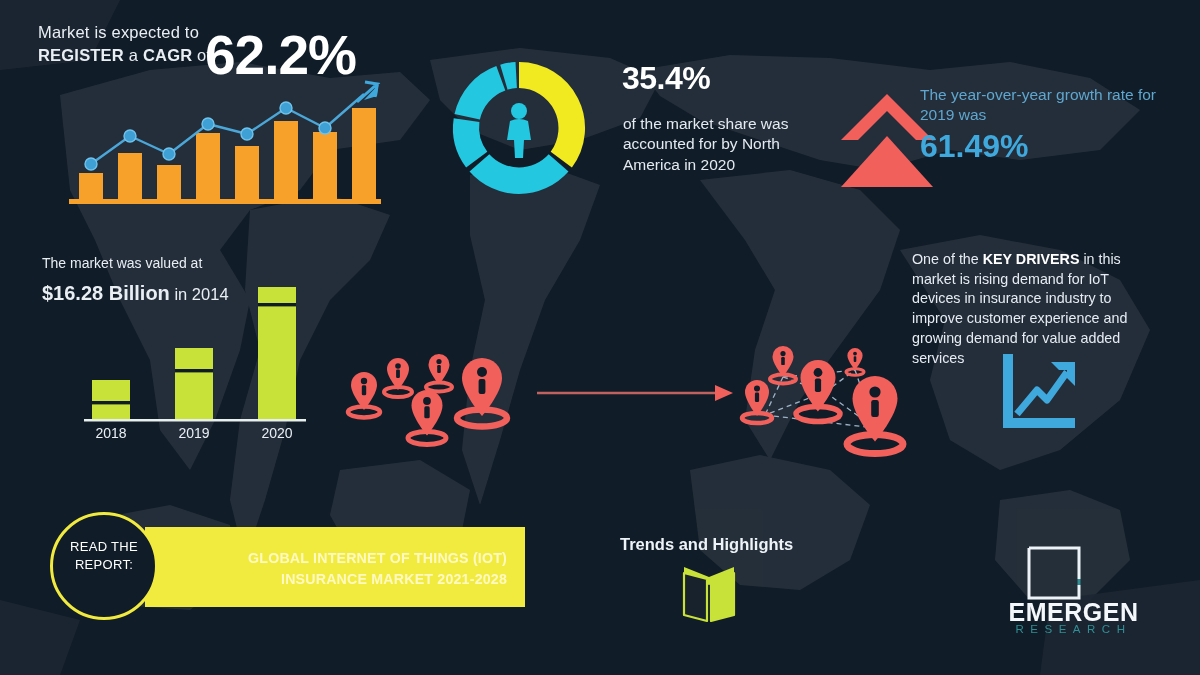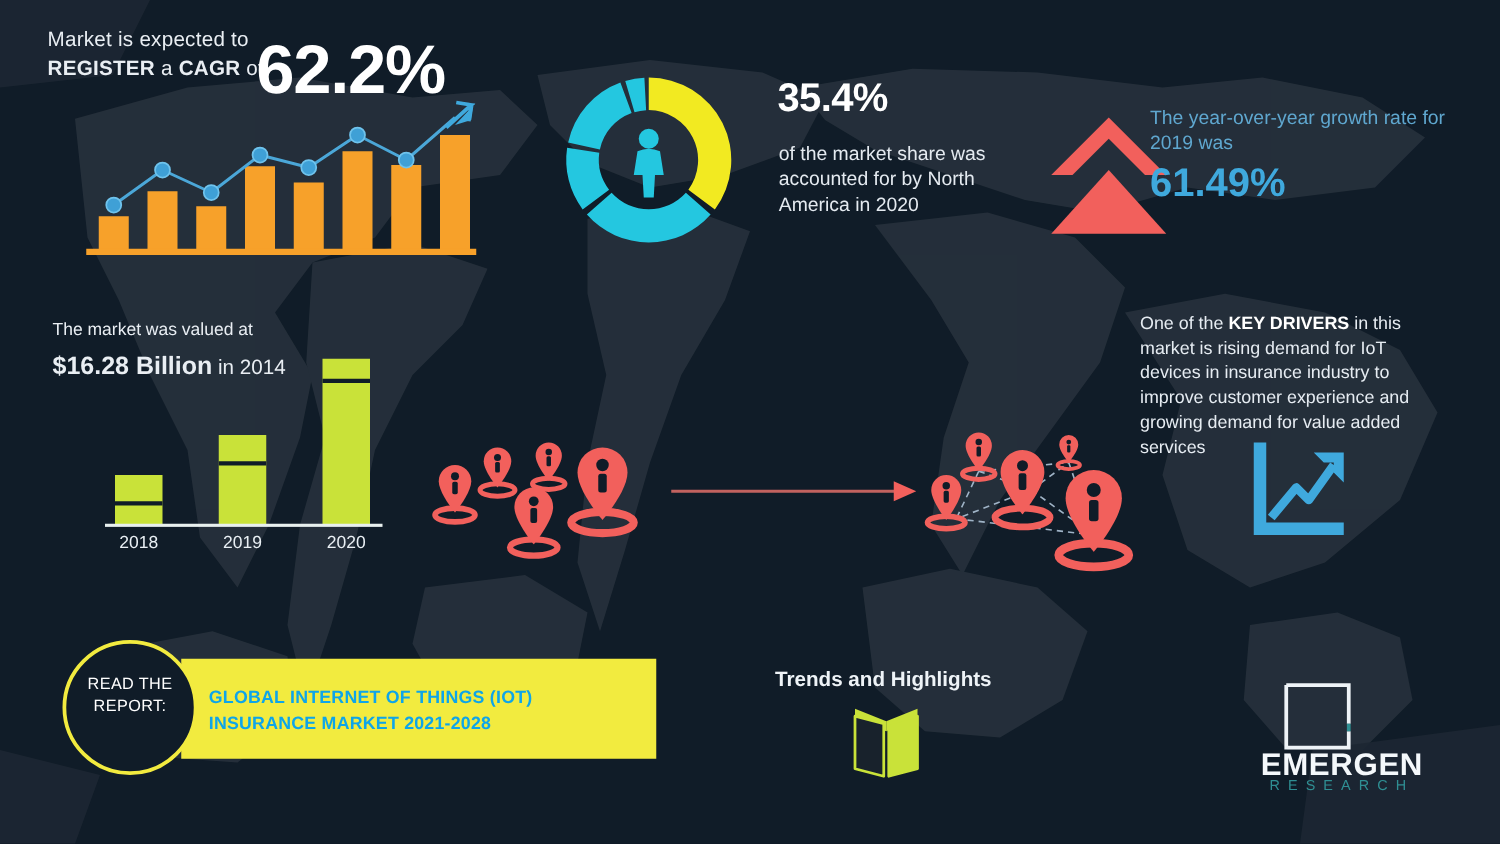--- a/index.html
+++ b/index.html
@@ -45,21 +45,21 @@
   #arrow-mid{left:535px;top:382px;width:200px;height:22px;}
   #pins-right{left:735px;top:340px;width:195px;height:130px;}
 
   
   #kd{left:912px;top:250px;width:240px;font-size:14.3px;color:#e6ecf2;line-height:1.38;}
   #kd b{font-weight:700;color:#ffffff;}
   #kd-icon{left:995px;top:348px;width:85px;height:92px;}
 
   
   #report-bar{left:145px;top:527px;width:380px;height:80px;background:#f2eb3f;}
-  #report-title{left:167px;top:548px;width:340px;font-size:14.2px;font-weight:700;color:#0ea5e9;line-height:1.45;letter-spacing:.2px;}
+  #report-title{left:167px;top:548px;width:340px;font-size:14.2px;font-weight:700;color:#fef9c3;line-height:1.45;letter-spacing:.2px;text-align:right;}
   #report-circle{left:50px;top:512px;width:108px;height:108px;border-radius:50%;background:#101c28;border:3px solid #f2eb3f;box-sizing:border-box;}
   #report-circle-label{left:50px;top:538px;width:108px;text-align:center;font-size:13px;font-weight:400;color:#ffffff;line-height:1.35;letter-spacing:.3px;}
 
   
   #trends-label{left:620px;top:535px;font-size:16.5px;font-weight:700;color:#eef3f7;}
   #trends-icon{left:676px;top:563px;width:66px;height:62px;}
 
   
   #logo-sq{left:1026px;top:545px;width:56px;height:56px;}
   #logo-name{left:986px;top:600px;width:175px;text-align:center;font-size:25px;font-weight:700;color:#f4f8fb;letter-spacing:.5px;line-height:1;}

